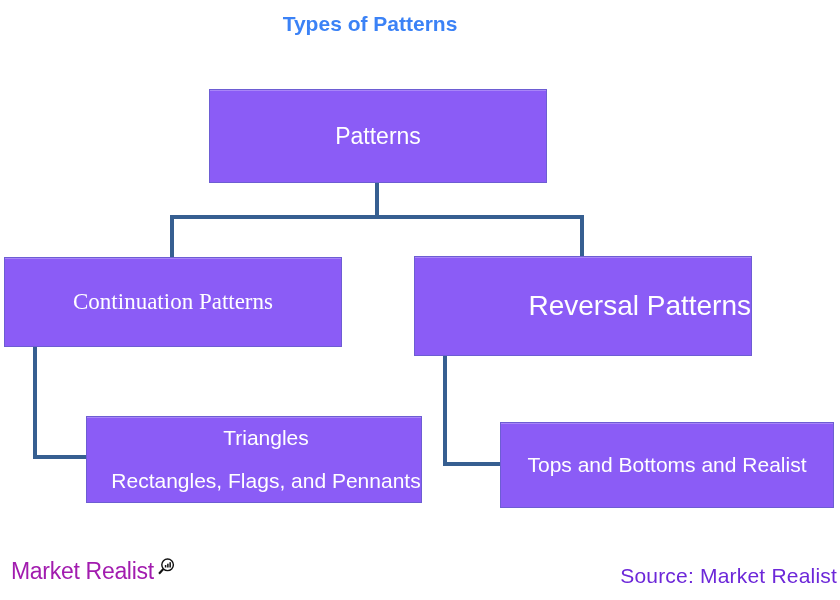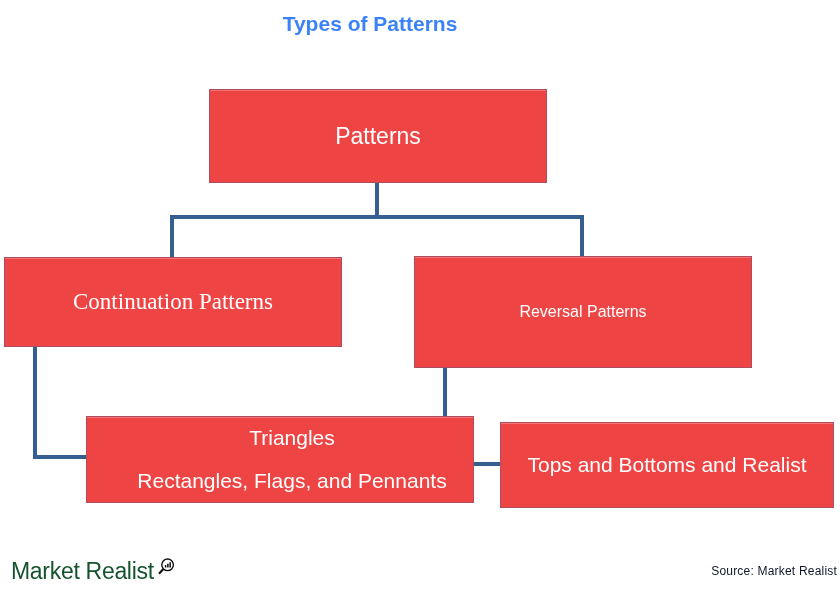--- a/index.html
+++ b/index.html
@@ -21,35 +21,35 @@
     top: 12px;
     width: 740px;
     text-align: center;
     font-size: 21px;
     font-weight: bold;
     color: #3b82f6;
     letter-spacing: 0px;
   }
   .node {
     position: absolute;
-    background: #ef4444;
+    background: #8b5cf6;
     border: 1px solid rgba(54, 95, 145, 0.35);
     box-sizing: border-box;
     color: #ffffff;
     display: flex;
     flex-direction: column;
     align-items: center;
     justify-content: center;
     text-align: center;
     box-shadow: inset 0 1px 0 rgba(255,255,255,0.25);
   }
   .node-root    { left: 209px; top: 89px;  width: 338px; height: 94px; font-size: 23px; }
   .node-cont    { left: 4px;   top: 257px; width: 338px; height: 90px; font-size: 23px; font-family: Liberation Serif, serif; }
-  .node-rev     { left: 414px; top: 256px; width: 338px; height: 112px; font-size: 16px; }
-  .node-tri     { left: 86px;  top: 416px; width: 388px; height: 87px; font-size: 21px; padding-left: 24px; }
+  .node-rev     { left: 414px; top: 256px; width: 338px; height: 100px; font-size: 28px; align-items: flex-end; }
+  .node-tri     { left: 86px;  top: 416px; width: 336px; height: 87px; font-size: 21px; padding-left: 24px; }
   .node-head    { left: 500px; top: 422px; width: 334px; height: 86px; font-size: 21px; }
   .node-tri .line { line-height: 28px; }
   .node-tri .line + .line { margin-top: 15px; }
   .node-head .line { line-height: 28px; }
   .connector {
     position: absolute;
     background: #365F91;
   }
   
   .c-stub     { left: 375px; top: 183px; width: 4px;   height: 34px; }
@@ -66,32 +66,32 @@
     top: 556px;
     display: flex;
     align-items: flex-start;
     color: #121212;
   }
   .logo-text {
     font-size: 23px;
     font-weight: 500;
     letter-spacing: -0.3px;
     line-height: 30px;
-    color: #14532d;
+    color: #a21caf;
   }
   .logo-icon {
     margin-left: 2px;
     margin-top: 1px;
   }
   .source {
     position: absolute;
     right: 3px;
     top: 564px;
-    font-size: 12px;
-    color: #0f172a;
+    font-size: 21px;
+    color: #6d28d9;
     letter-spacing: 0.2px;
   }
 </style>
 </head>
 <body>
 
 <div id="stage">
 
   <div class="title">Types of Patterns</div>
 

